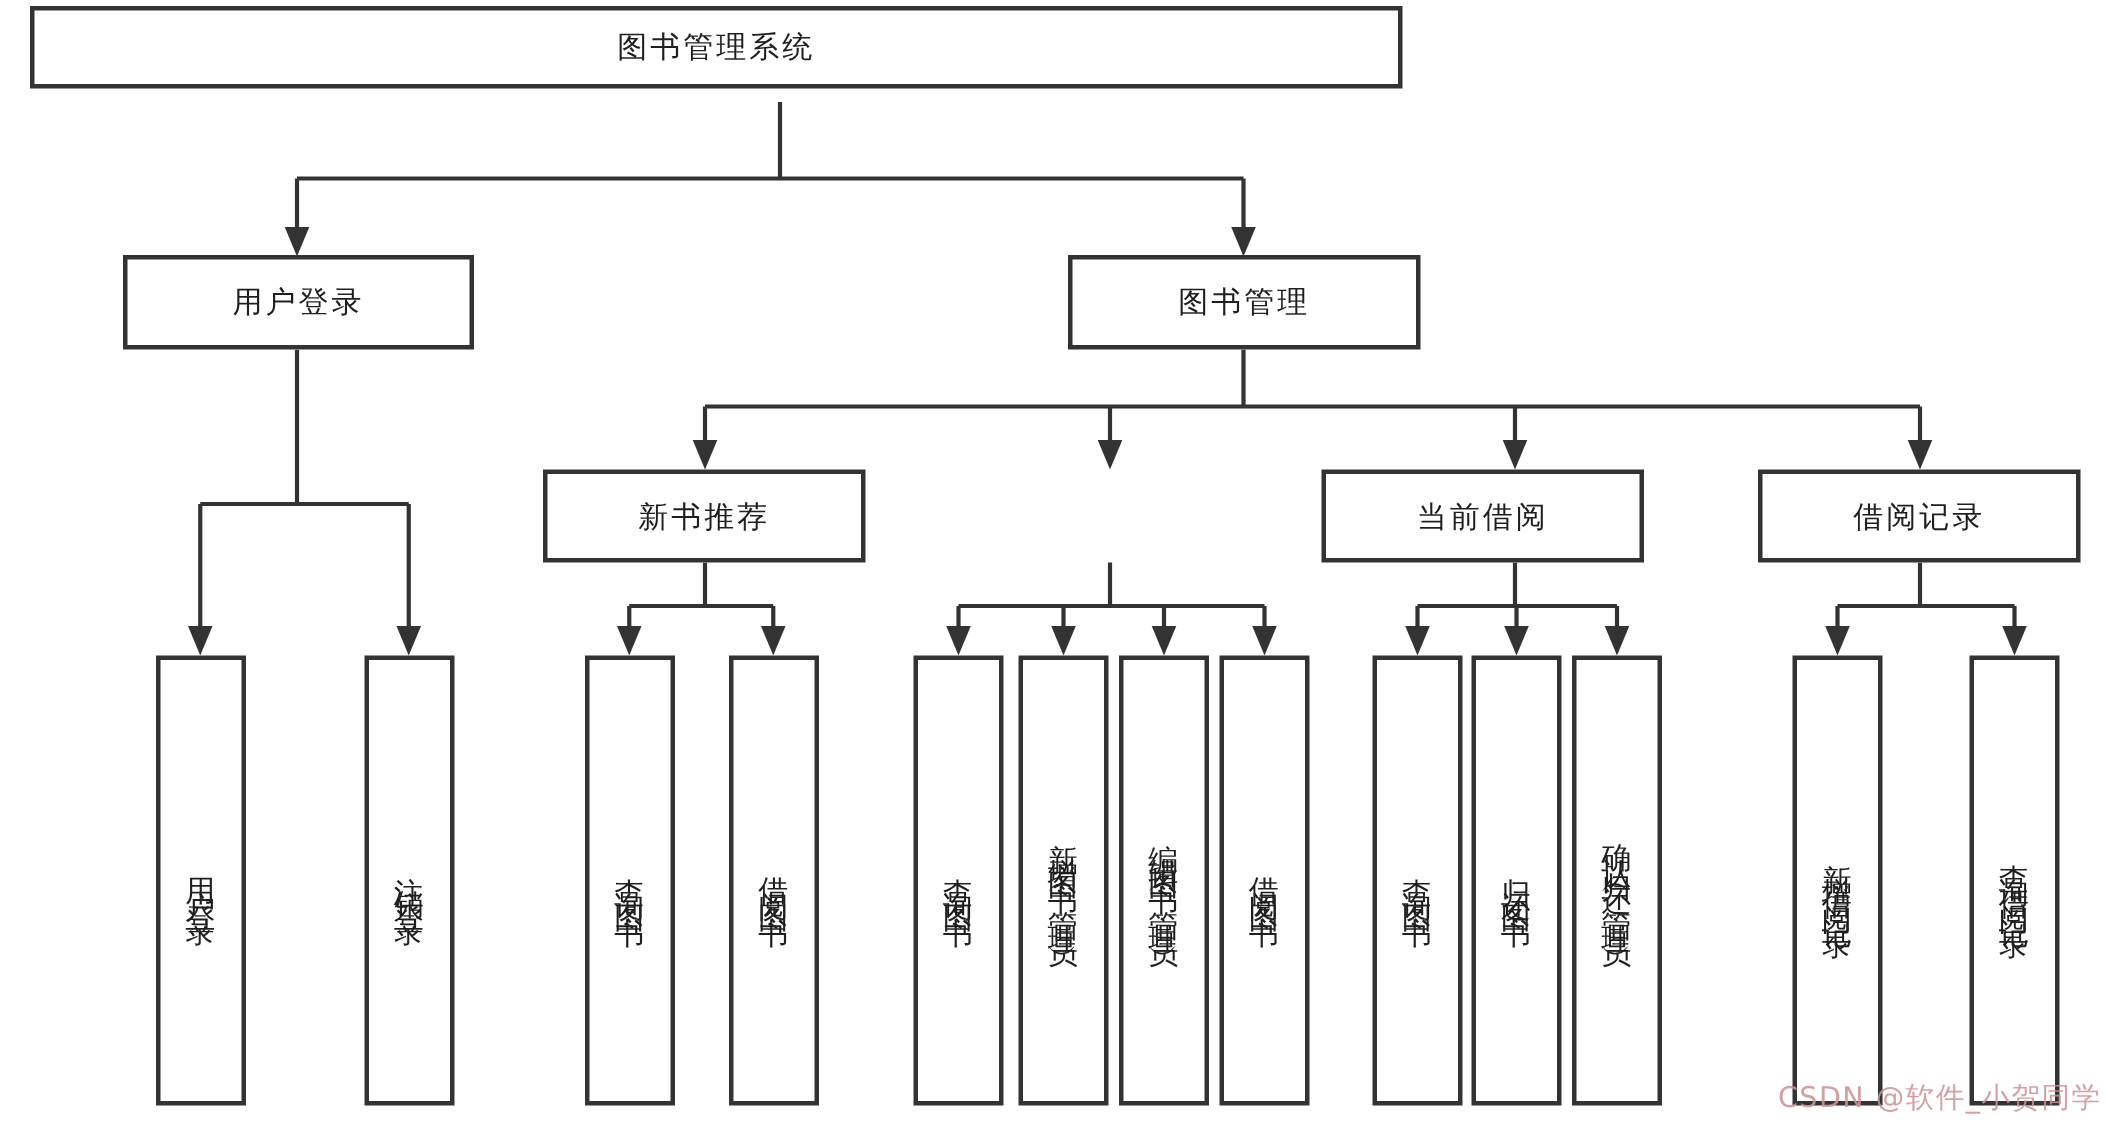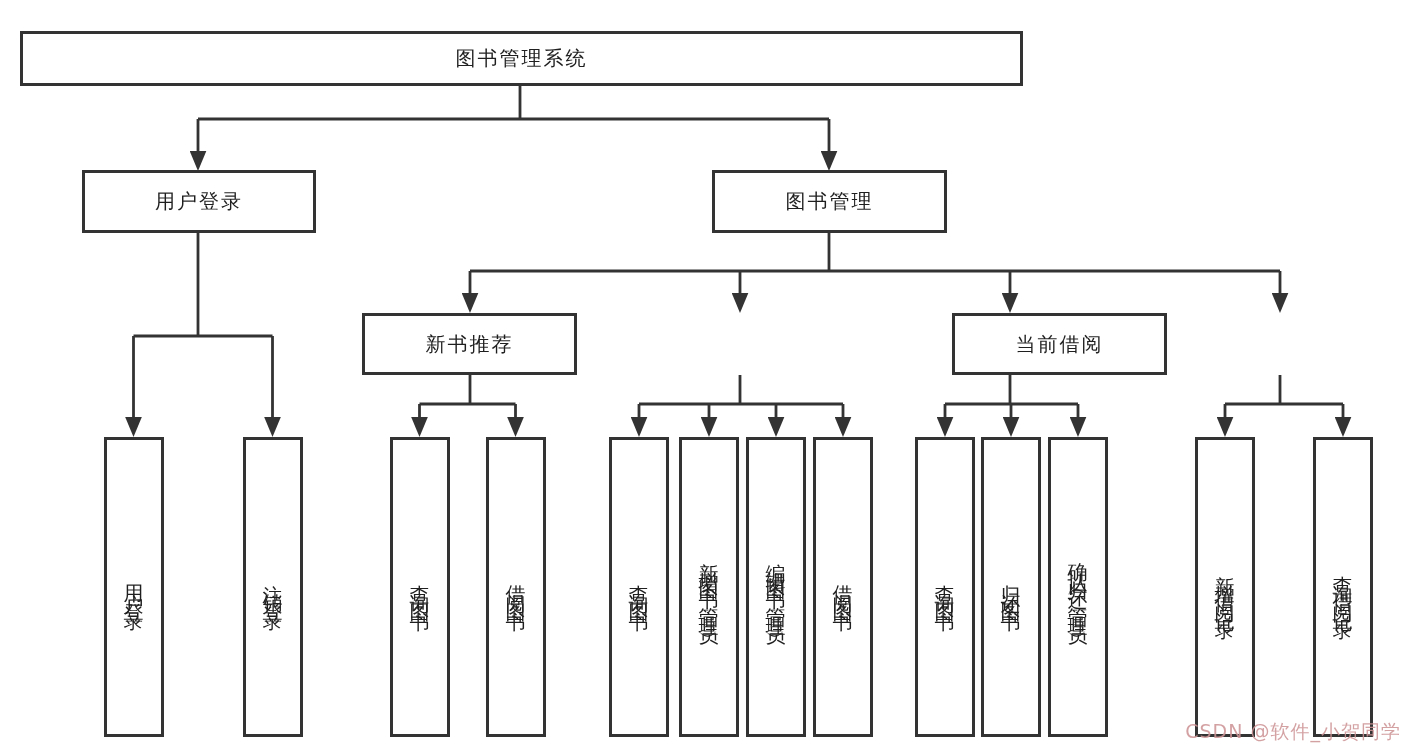--- a/index.html
+++ b/index.html
@@ -26,28 +26,28 @@
     align-items: center;
     justify-content: center;
     color: #1f1f1f;
     z-index: 2;
   }
   .hlabel {
     font-size: 20px;
     letter-spacing: 2px;
     white-space: nowrap;
   }
-  .root { left: 20px; top: 31px; width: 1003px; height: 55px; }
+  .root { left: 20px; top: 4px; width: 915px; height: 55px; }
   .l2 { top: 170px; height: 63px; }
   .l2-user { left: 82px;  width: 234px; }
   .l2-book { left: 712px; width: 235px; }
   .l3 { top: 313px; height: 62px; width: 215px; }
   .l3-0 { left: 362px; }
   .l3-1 { left: 633px; }
-  .l3-2 { left: 952px; }
+  .l3-2 { left: 881px; }
   .l3-3 { left: 1172px; }
   .leaf { top: 437px; width: 60px; height: 300px; }
   .vlabel {
     writing-mode: vertical-rl;
     text-orientation: mixed;
     font-size: 20px;
     letter-spacing: 9px;
     line-height: 1;
     white-space: nowrap;
     color: #1f1f1f;
@@ -129,20 +129,23 @@
   <div class="box l2 l2-book">
     <span class="hlabel">图书管理</span>
   </div>
 
   <div class="box l3 l3-0">
     <span class="hlabel">新书推荐</span>
   </div>
   <div class="box l3 l3-2">
     <span class="hlabel">当前借阅</span>
   </div>
+  <div class="box l3 l3-3">
+    <span class="hlabel">借阅记录</span>
+  </div>
 
   <div class="box leaf" style="left:104px">
     <span class="vlabel">用户登录</span>
   </div>
   <div class="box leaf" style="left:243px">
     <span class="vlabel">注销登录</span>
   </div>
 
   <div class="box leaf" style="left:390px">
     <span class="vlabel">查询图书</span>

